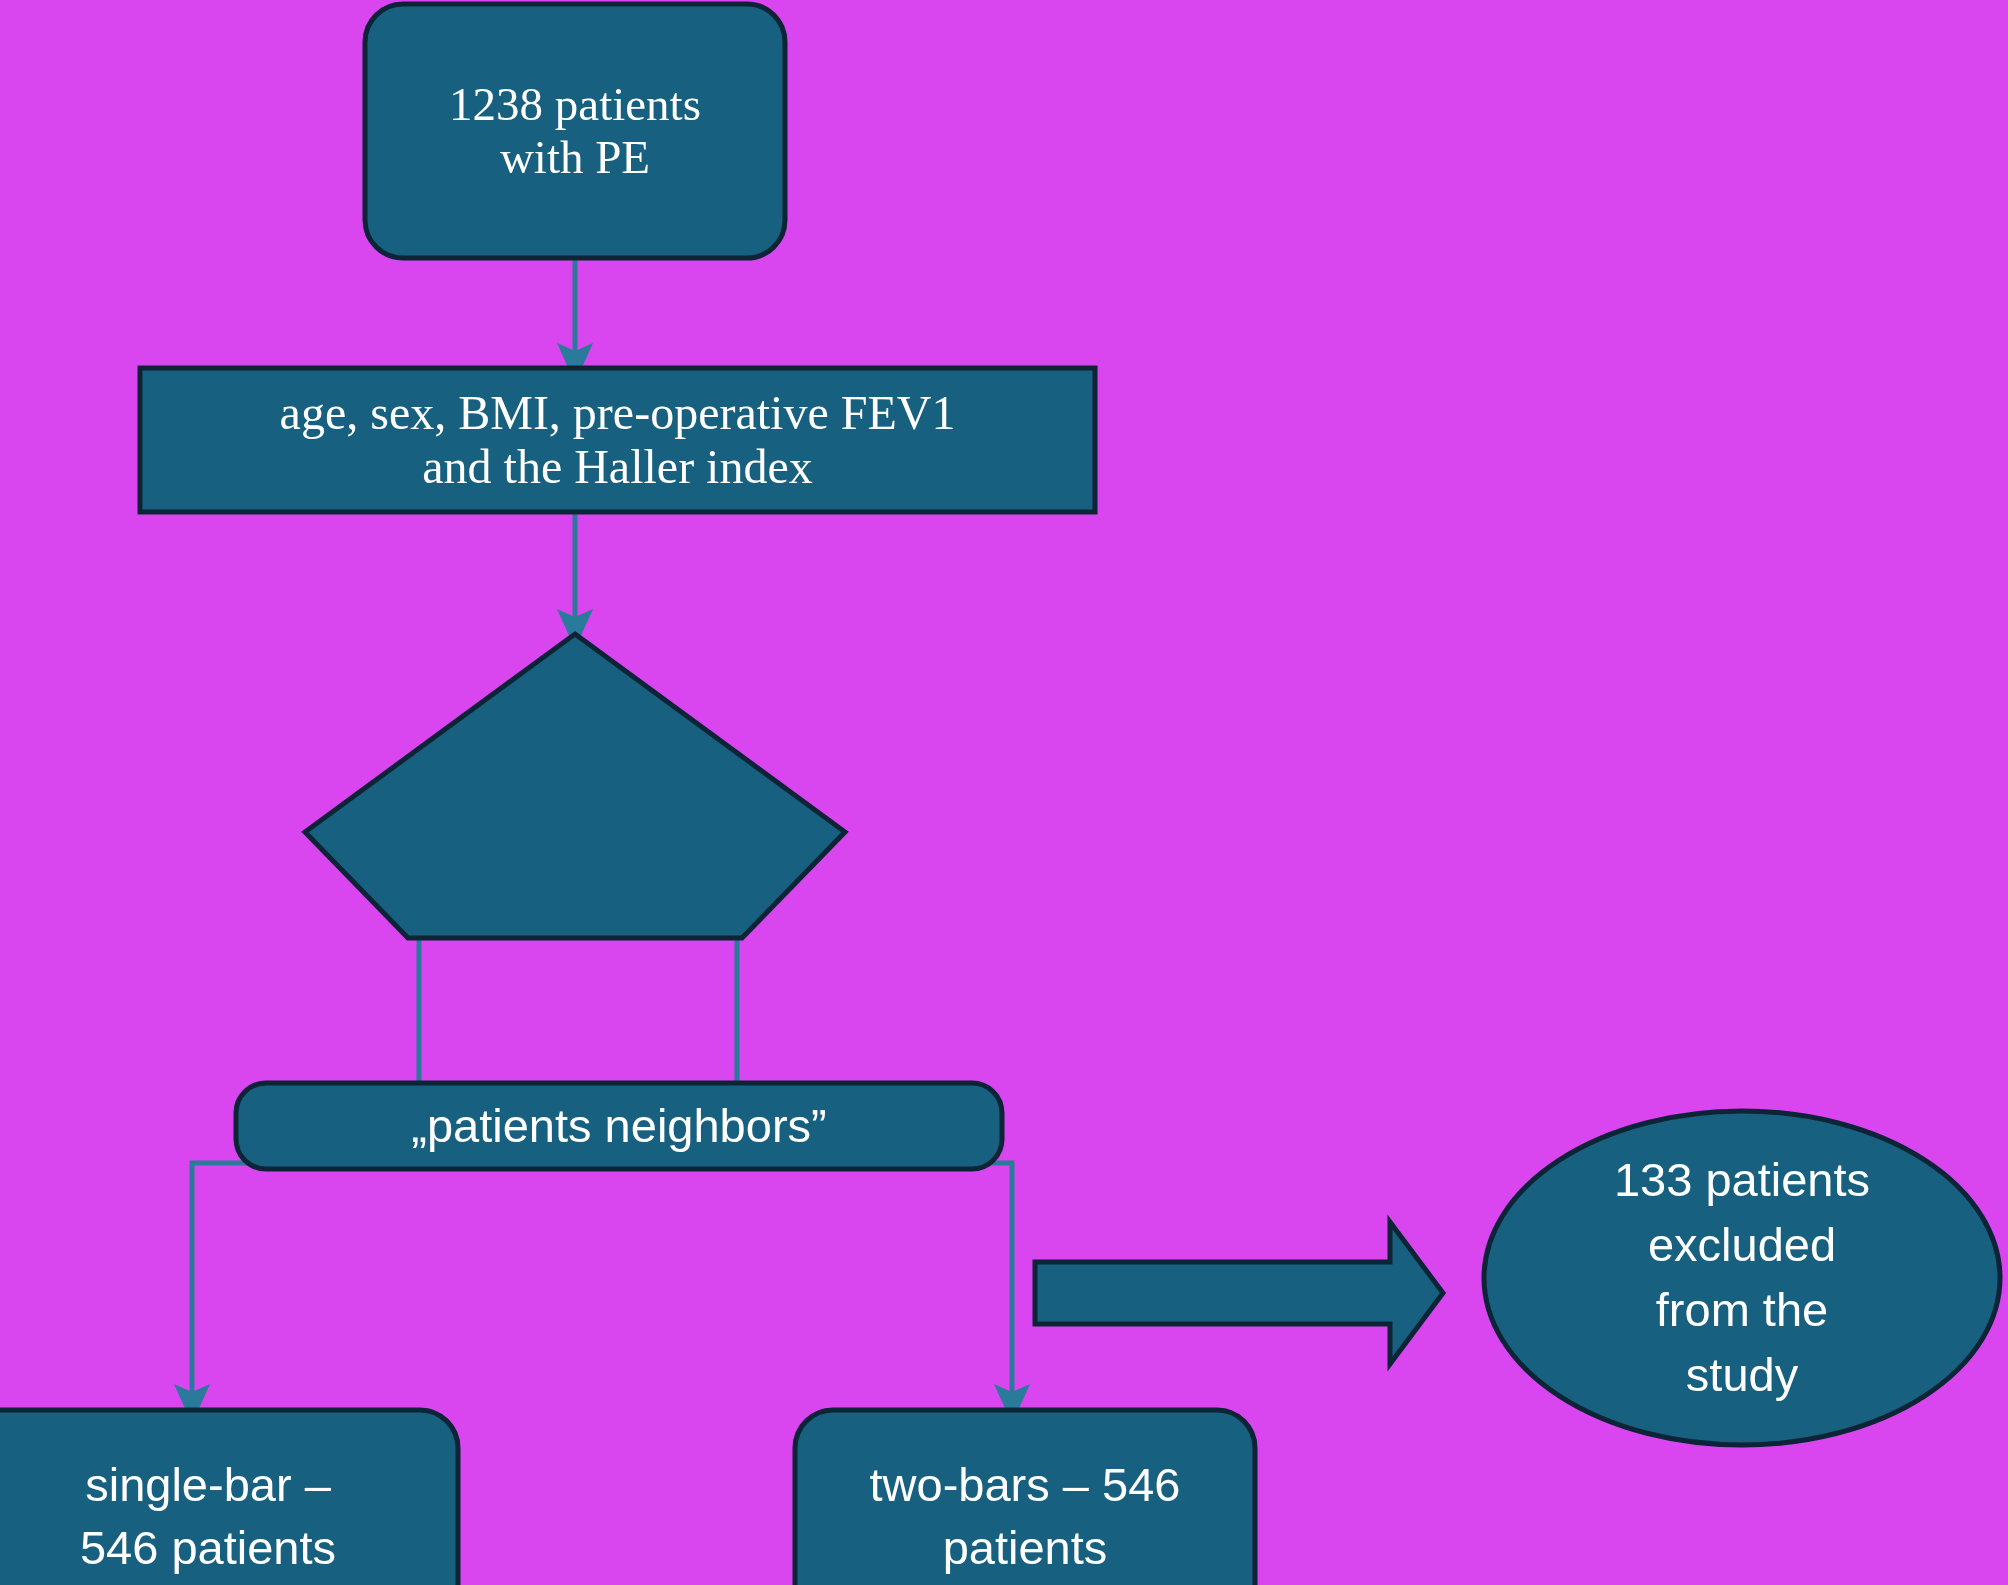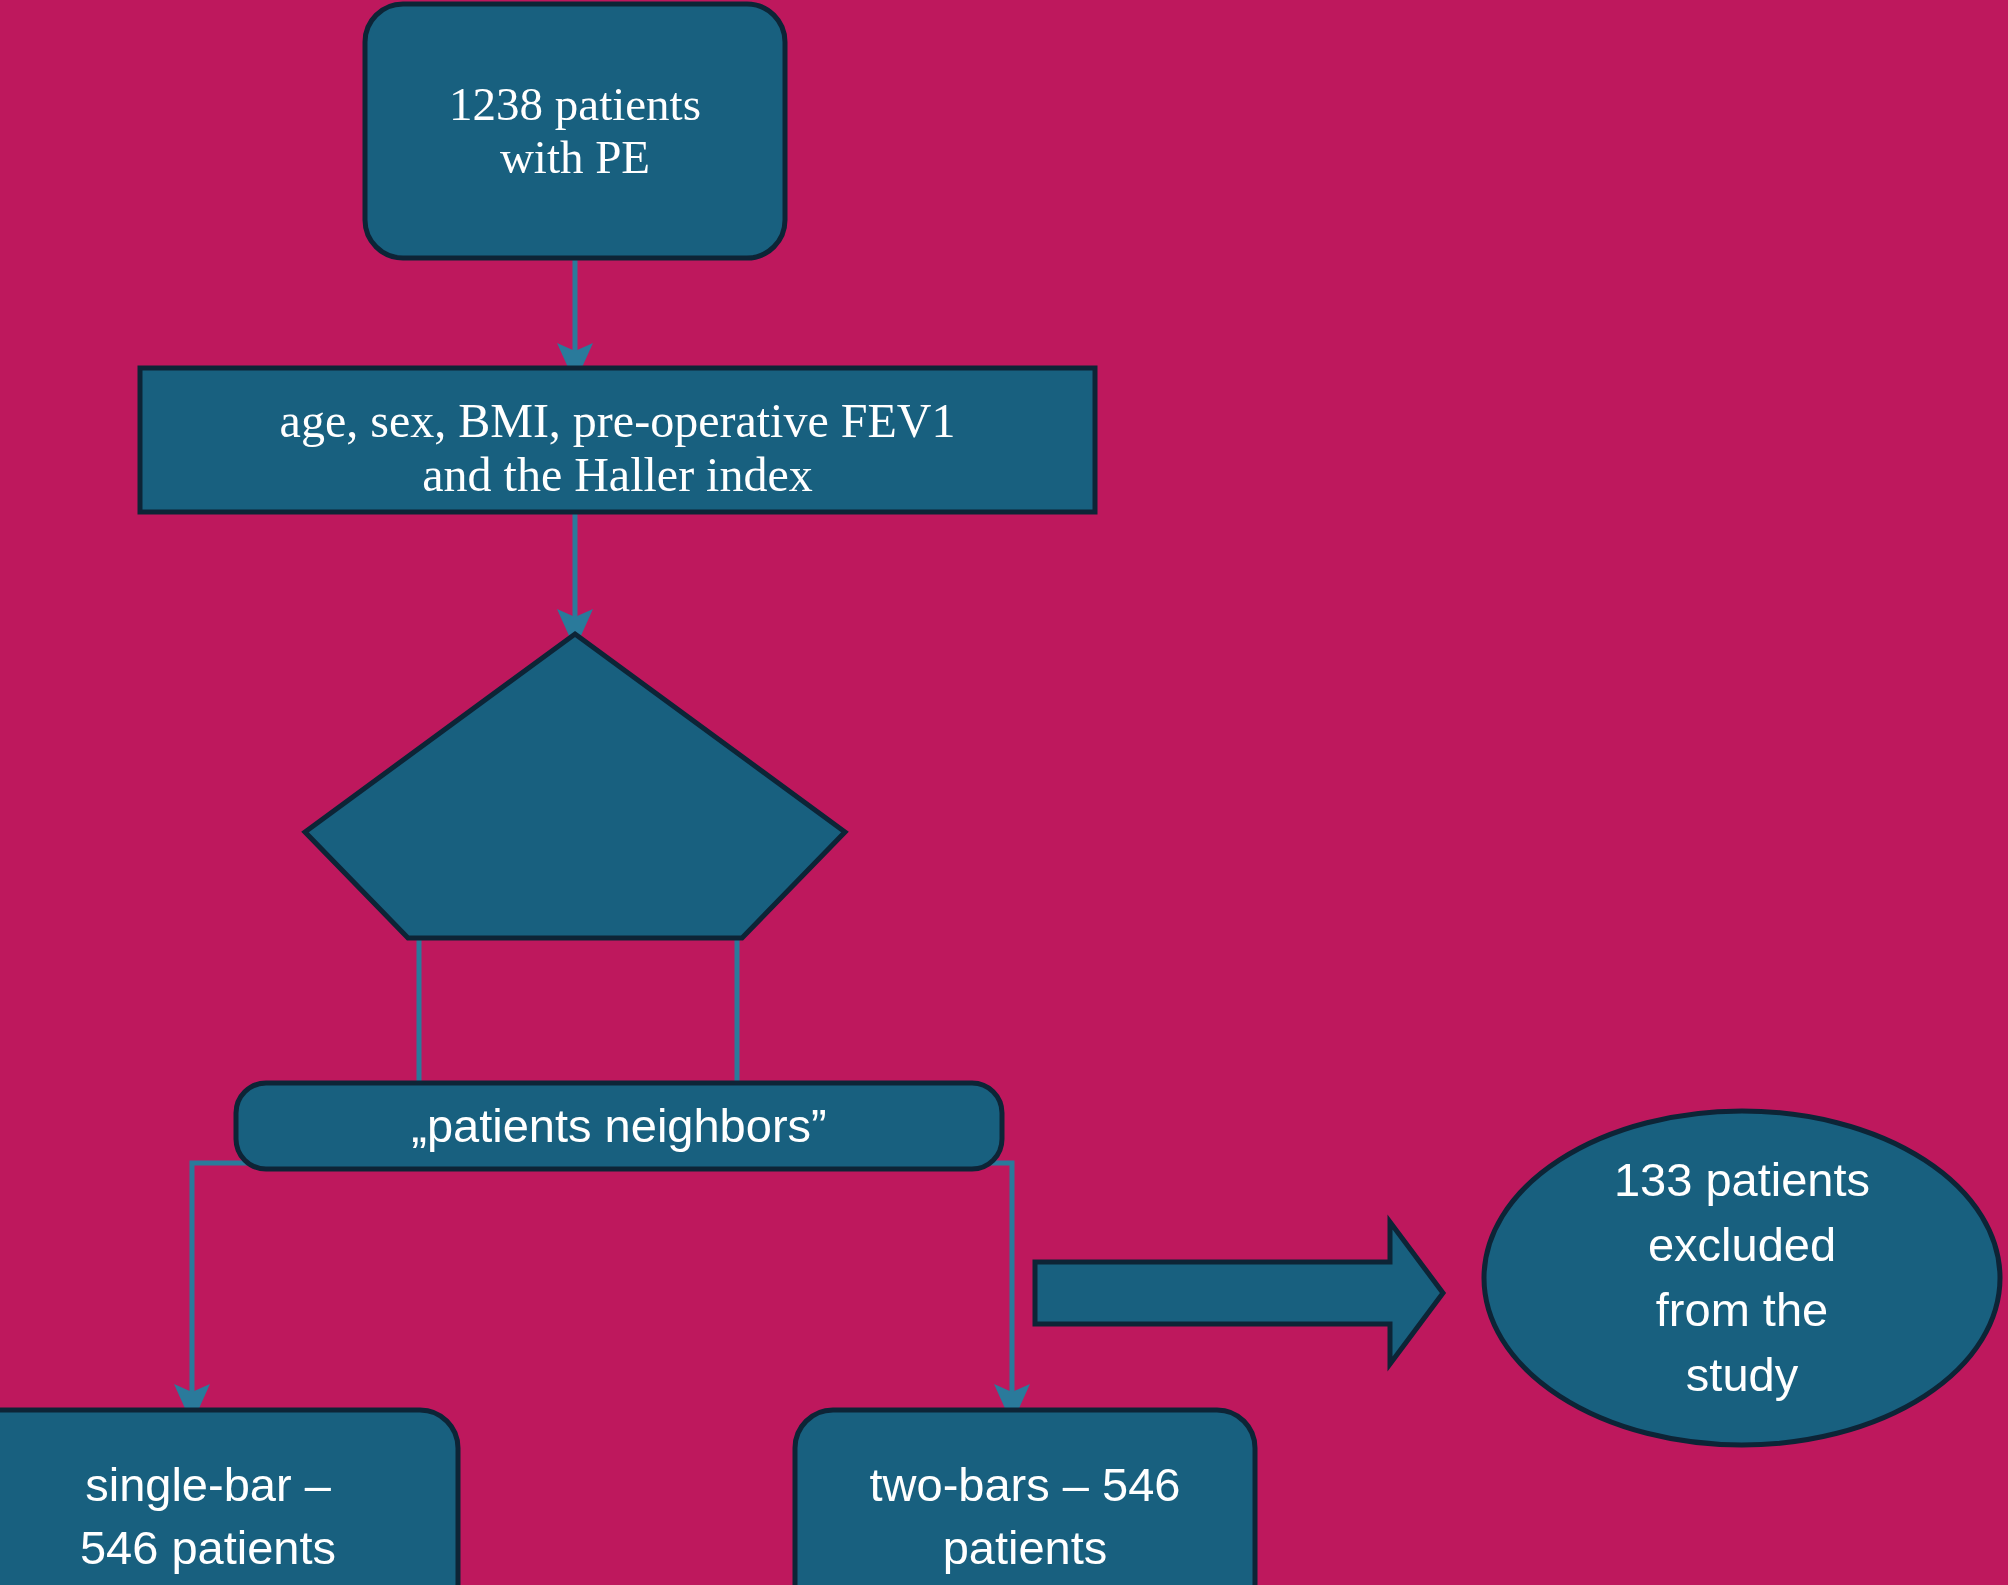--- a/index.html
+++ b/index.html
@@ -9,21 +9,21 @@
     background: #ffffff;
   }
   body {
     font-family: "Liberation Sans", sans-serif;
     -webkit-font-smoothing: antialiased;
   }
   #canvas {
     position: relative;
     width: 2008px;
     height: 1585px;
-    background: #be185d;
+    background: #d946ef;
     overflow: hidden;
   }
   #flow-svg {
     position: absolute;
     left: 0;
     top: 0;
     width: 2008px;
     height: 1585px;
   }
   .node-label {
@@ -79,21 +79,21 @@
     <rect x="-42" y="1410" width="500" height="212" rx="38" ry="38" fill="#18607f" stroke="#0d2436" stroke-width="5"></rect>
 
     <rect x="795" y="1410" width="460" height="212" rx="38" ry="38" fill="#18607f" stroke="#0d2436" stroke-width="5"></rect>
 
     <ellipse cx="1742" cy="1278" rx="258" ry="167" fill="#18607f" stroke="#0d2436" stroke-width="5"></ellipse>
   </svg>
 
   <div class="node-label serif" style="left:365px; top:4px; width:420px; height:254px; font-size:47px;">1238 patients
 with PE</div>
 
-  <div class="node-label serif" style="left:140px; top:376px; width:955px; height:144px; font-size:48px;">age, sex, BMI, pre-operative FEV1
+  <div class="node-label serif" style="left:140px; top:368px; width:955px; height:144px; font-size:48px;">age, sex, BMI, pre-operative FEV1
 and the Haller index</div>
 
 
   <div class="node-label sans" style="left:236px; top:1083px; width:766px; height:86px; font-size:47px;">„patients neighbors”</div>
 
   <div class="node-label sans" style="left:-42px; top:1410px; width:500px; height:212px; font-size:47px; line-height:1.35;">single-bar –
 546 patients</div>
 
   <div class="node-label sans" style="left:795px; top:1410px; width:460px; height:212px; font-size:47px; line-height:1.35;">two-bars – 546
 patients</div>

